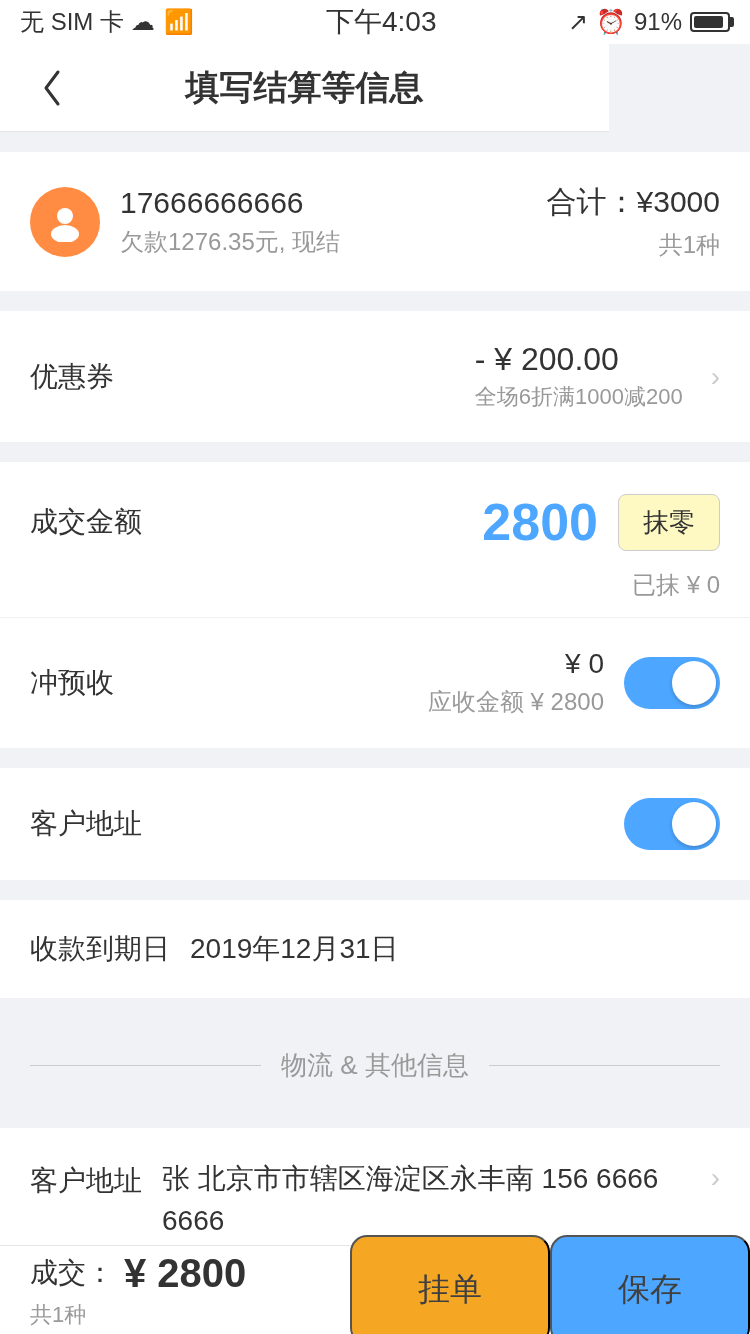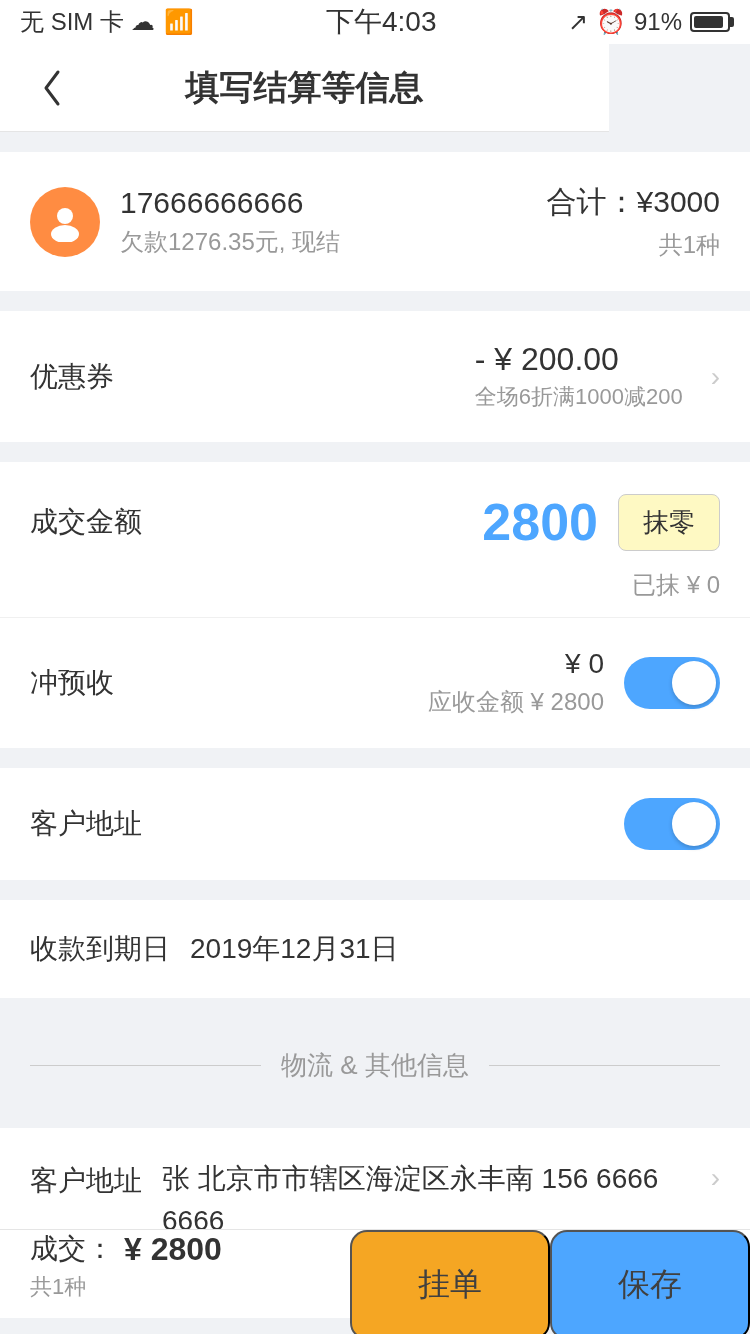--- a/index.html
+++ b/index.html
@@ -204,35 +204,35 @@
     .address-label { font-size: 28px; color: #333; flex-shrink: 0; margin-right: 20px; margin-top: 4px; }
     .address-value { font-size: 28px; color: #333; flex: 1; line-height: 1.5; }
     .address-chevron { color: #ccc; font-size: 28px; margin-top: 4px; }
 
     
     .bottom-spacer { height: 120px; }
 
     
     .footer {
       position: fixed;
-      bottom: 16px;
+      bottom: 0;
       width: 750px;
       height: 89px;
       background: #fff;
       display: flex;
-      align-items: flex-start;
+      align-items: center;
       border-top: 1px solid #e5e5e5;
     }
     .footer-info {
       flex: 1;
       padding: 0 30px;
     }
     .footer-deal { font-size: 28px; color: #333; display: flex; align-items: center; gap: 10px; }
     .footer-deal-label { color: #333; }
-    .footer-deal-amount { font-size: 32px; font-weight: 600; color: #333; }
+    .footer-deal-amount { font-size: 40px; font-weight: 600; color: #333; }
     .footer-count { font-size: 22px; color: #999; margin-top: 4px; }
     .footer-btn {
       height: 110px;
       width: 200px;
       display: flex; align-items: center; justify-content: center;
       font-size: 32px;
       font-weight: 500;
       cursor: pointer;
       color: #404040;
       border-radius: 17px;

